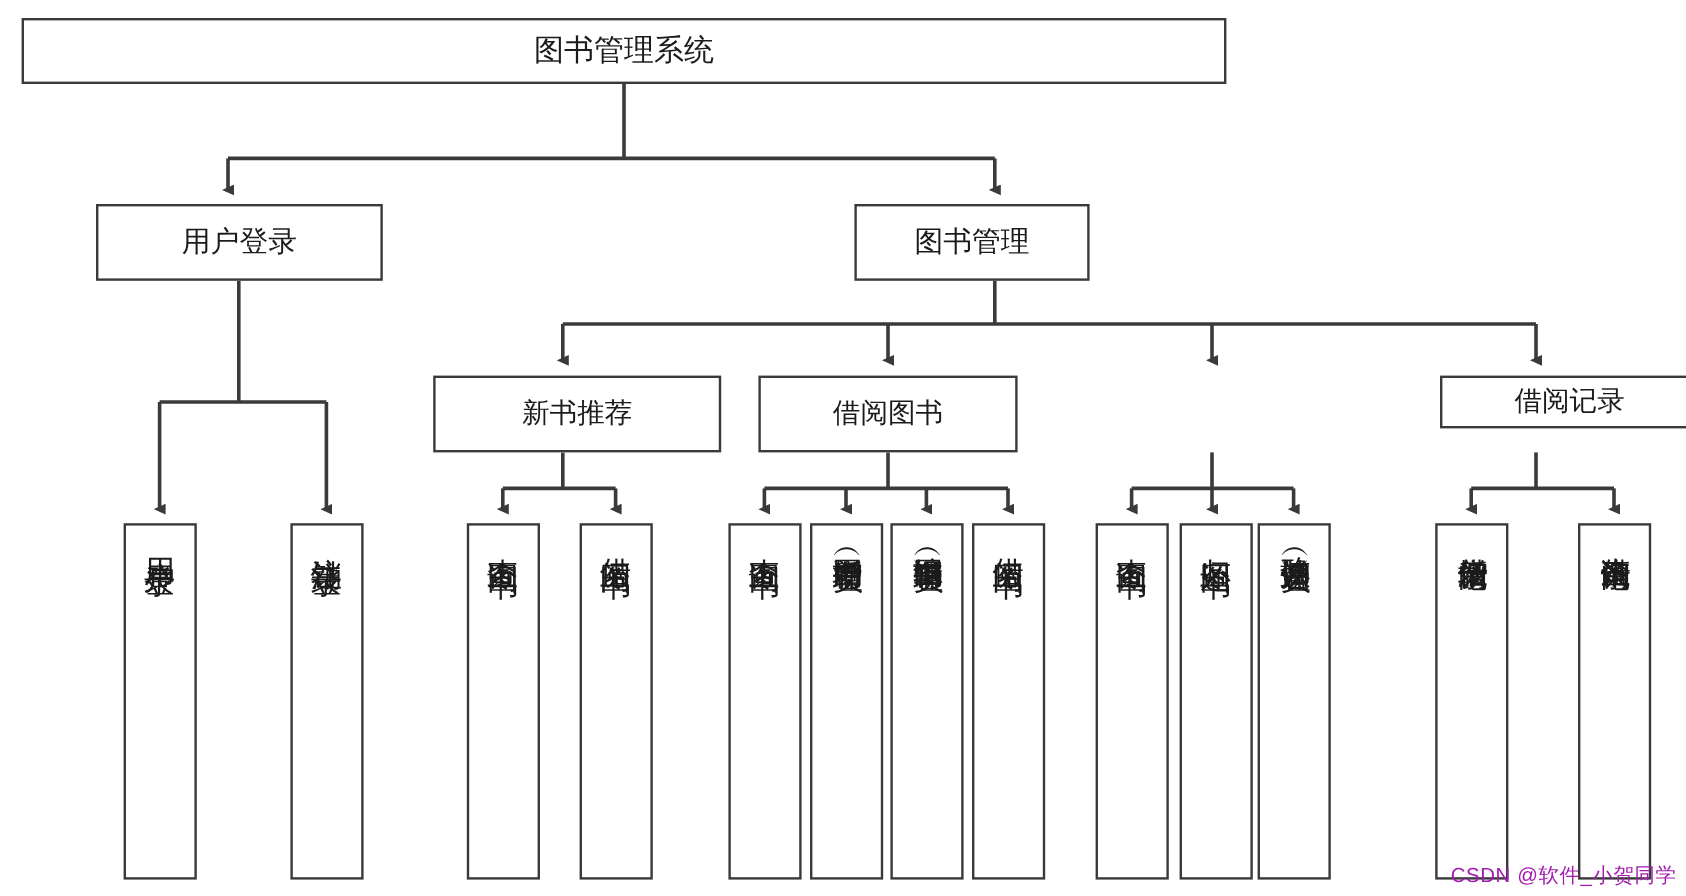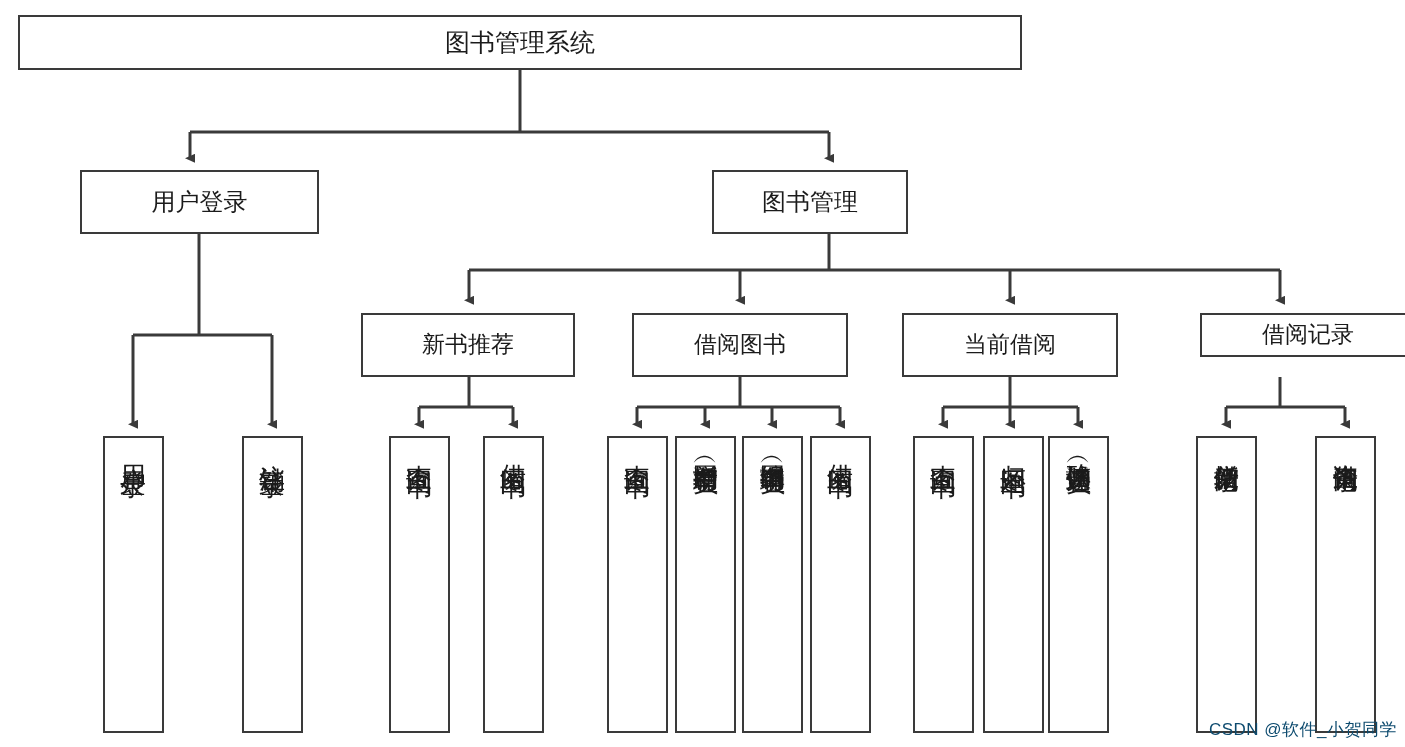--- a/index.html
+++ b/index.html
@@ -57,21 +57,21 @@
   }
   .leaf.tall .node-label {
     font-size: 25px;
     letter-spacing: 1px;
   }
   #watermark {
     position: absolute;
     right: 8px;
     bottom: 6px;
     font-size: 17px;
-    color: #0c4a6e;
+    color: #a21caf;
     letter-spacing: 0.5px;
     white-space: nowrap;
   }
 </style>
 </head>
 <body>
 
 <div id="canvas">
 
   <svg class="edges" viewBox="0 0 1405 747" xmlns="http://www.w3.org/2000/svg">
@@ -131,28 +131,25 @@
     <span class="node-label">图书管理系统</span>
   </div>
 
   <div class="node level-1" style="left:80px; top:170px; width:239px; height:64px;">
     <span class="node-label">用户登录</span>
   </div>
   <div class="node level-1" style="left:712px; top:170px; width:196px; height:64px;">
     <span class="node-label">图书管理</span>
   </div>
 
-  <div class="node level-2" style="left:361px; top:313px; width:214px; height:64px;">
+  <div class="node level-2" style="left:361px; top:313px; width:240px; height:64px;">
     <span class="node-label">新书推荐</span>
   </div>
   <div class="node level-2" style="left:632px; top:313px; width:216px; height:64px;">
     <span class="node-label">借阅图书</span>
-  </div>
-  <div class="node level-2" style="left:902px; top:313px; width:216px; height:64px;">
-    <span class="node-label">当前借阅</span>
   </div>
   <div class="node level-2" style="left:1200px; top:313px; width:216px; height:44px;">
     <span class="node-label">借阅记录</span>
   </div>
 
   <div class="node leaf" style="left:103px; top:436px; width:61px; height:297px;">
     <span class="node-label">用户登录</span>
   </div>
   <div class="node leaf" style="left:242px; top:436px; width:61px; height:297px;">
     <span class="node-label">注销登录</span>

